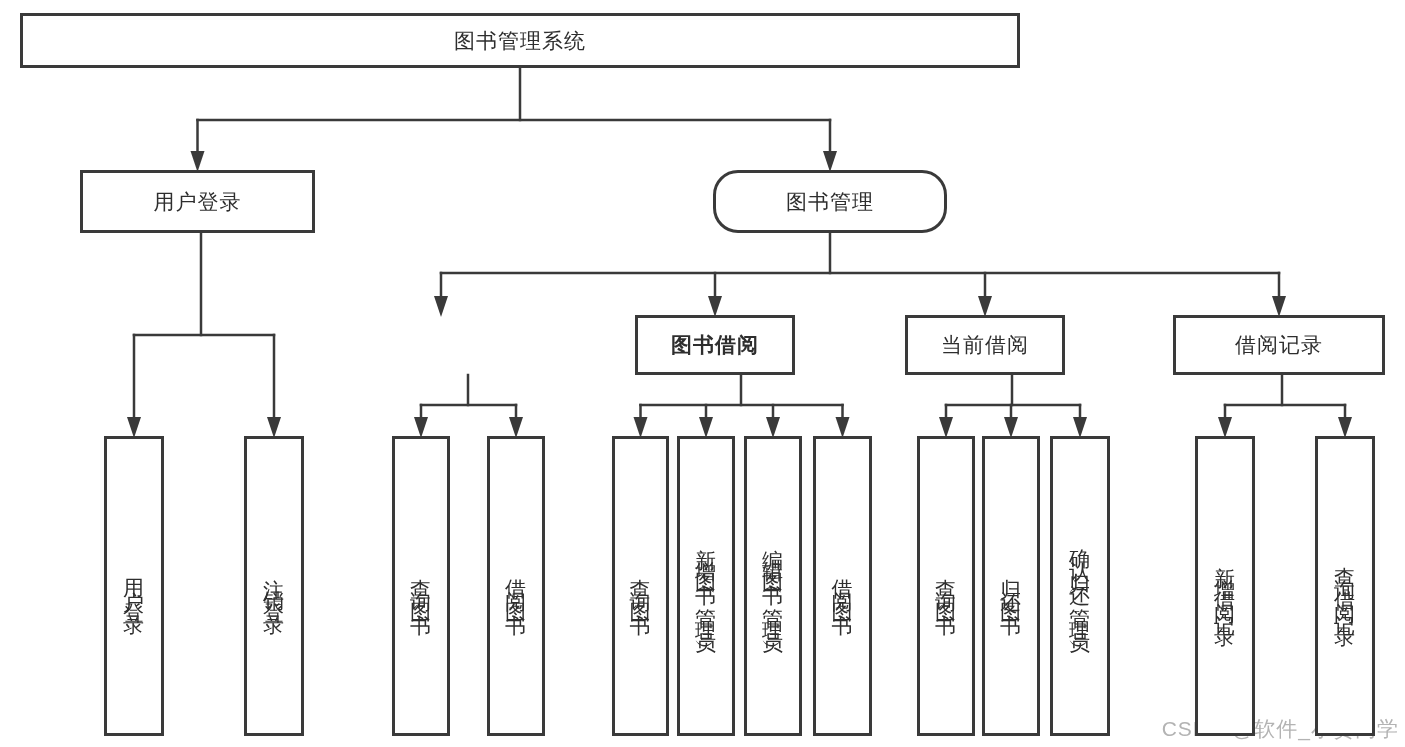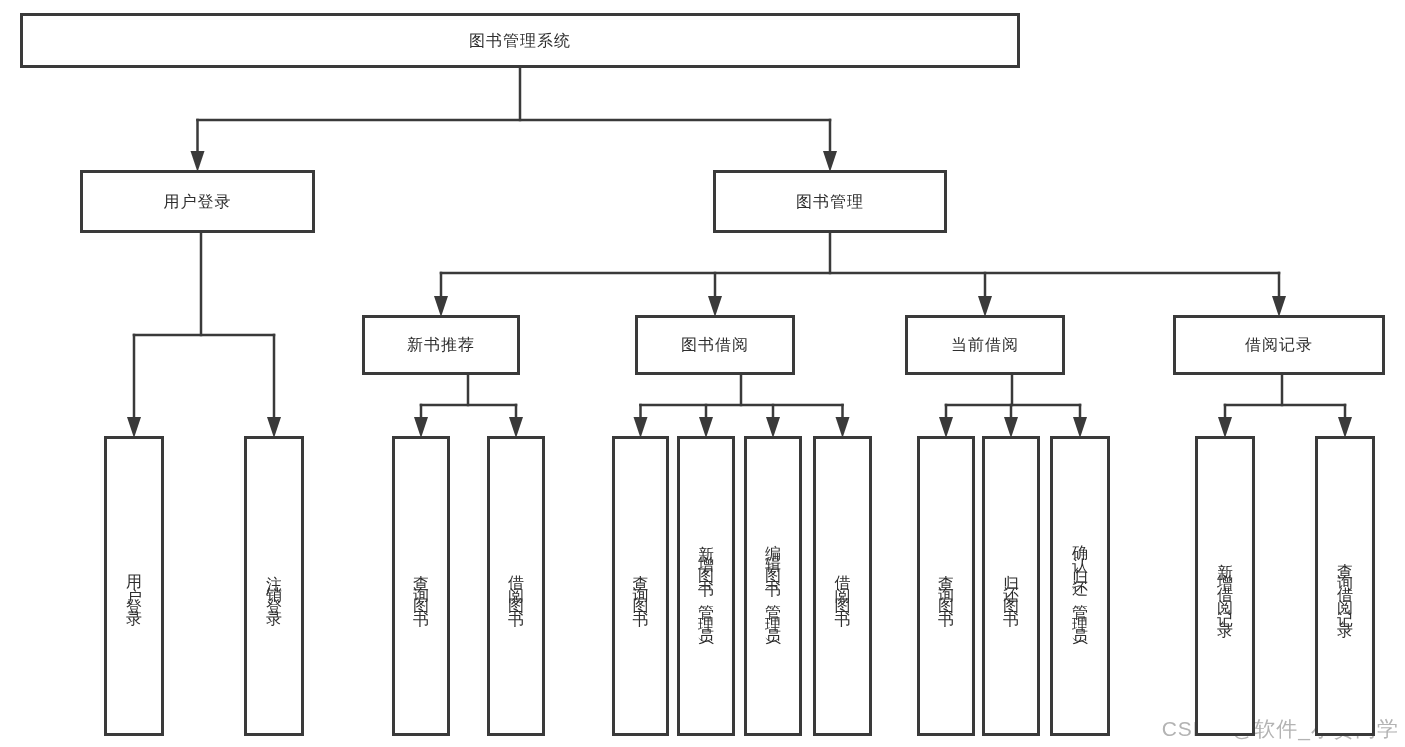--- a/index.html
+++ b/index.html
@@ -25,21 +25,21 @@
     position: absolute;
     box-sizing: border-box;
     background: #ffffff;
     border: 3px solid #3a3a3a;
     display: flex;
     align-items: center;
     justify-content: center;
     color: #2e2e2e;
   }
   .node .node-label {
-    font-size: 16px;
+    font-size: 21px;
     letter-spacing: 1px;
     white-space: nowrap;
     line-height: 1.2;
   }
   .node.vert .node-label {
     writing-mode: vertical-rl;
     text-orientation: mixed;
     letter-spacing: 12px;
     white-space: normal;
     line-height: 1;
@@ -114,27 +114,24 @@
       <polygon points="1338,417 1352,417 1345,438" fill="#3a3a3a"></polygon>
     </svg>
 
   <div class="watermark">CSDN @软件_小贺同学</div>
 <div class="node" style="left: 20px; top: 13px; width: 1000px; height: 55px;">
       <span class="node-label">图书管理系统</span>
     </div>
     <div class="node" style="left: 80px; top: 170px; width: 235px; height: 63px;">
       <span class="node-label">用户登录</span>
     </div>
-    <div class="node" style="left: 713px; top: 170px; width: 234px; height: 63px;">
+    <div class="node" style="left: 713px; top: 170px; width: 234px; height: 63px; border-radius: 25px;">
       <span class="node-label">图书管理</span>
     </div>
-    <div class="node" style="left: 362px; top: 315px; width: 158px; height: 60px;">
-      <span class="node-label">新书推荐</span>
-    </div>
-    <div class="node" style="left: 635px; top: 315px; width: 160px; height: 60px;">
+    <div class="node" style="left: 635px; top: 315px; width: 160px; height: 60px; font-weight: bold;">
       <span class="node-label">图书借阅</span>
     </div>
     <div class="node" style="left: 1173px; top: 315px; width: 212px; height: 60px;">
       <span class="node-label">借阅记录</span>
     </div>
     <div class="node" style="left: 905px; top: 315px; width: 160px; height: 60px;">
       <span class="node-label">当前借阅</span>
     </div>
     <div class="node vert" style="left: 104px; top: 436px; width: 60px; height: 300px;">
       <span class="node-label">用户登录</span>

